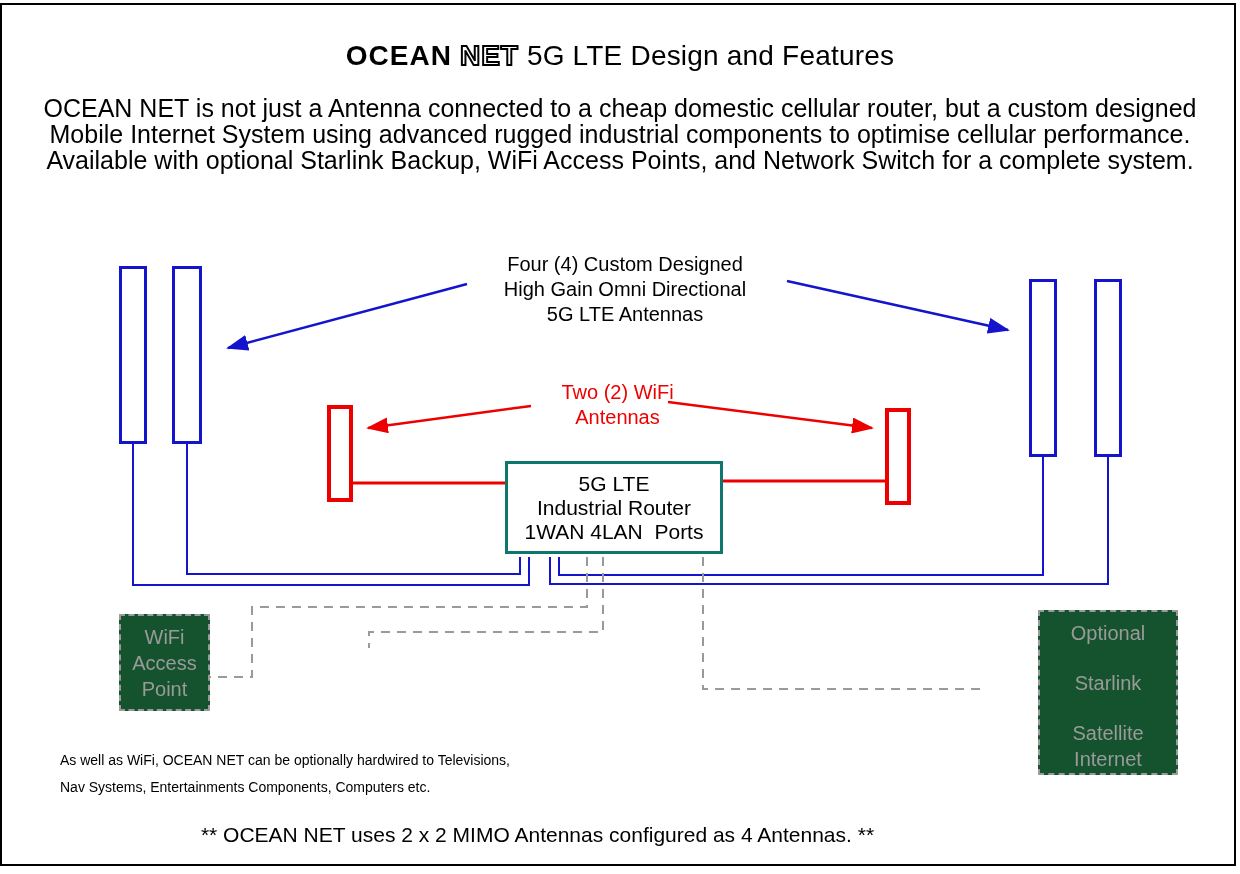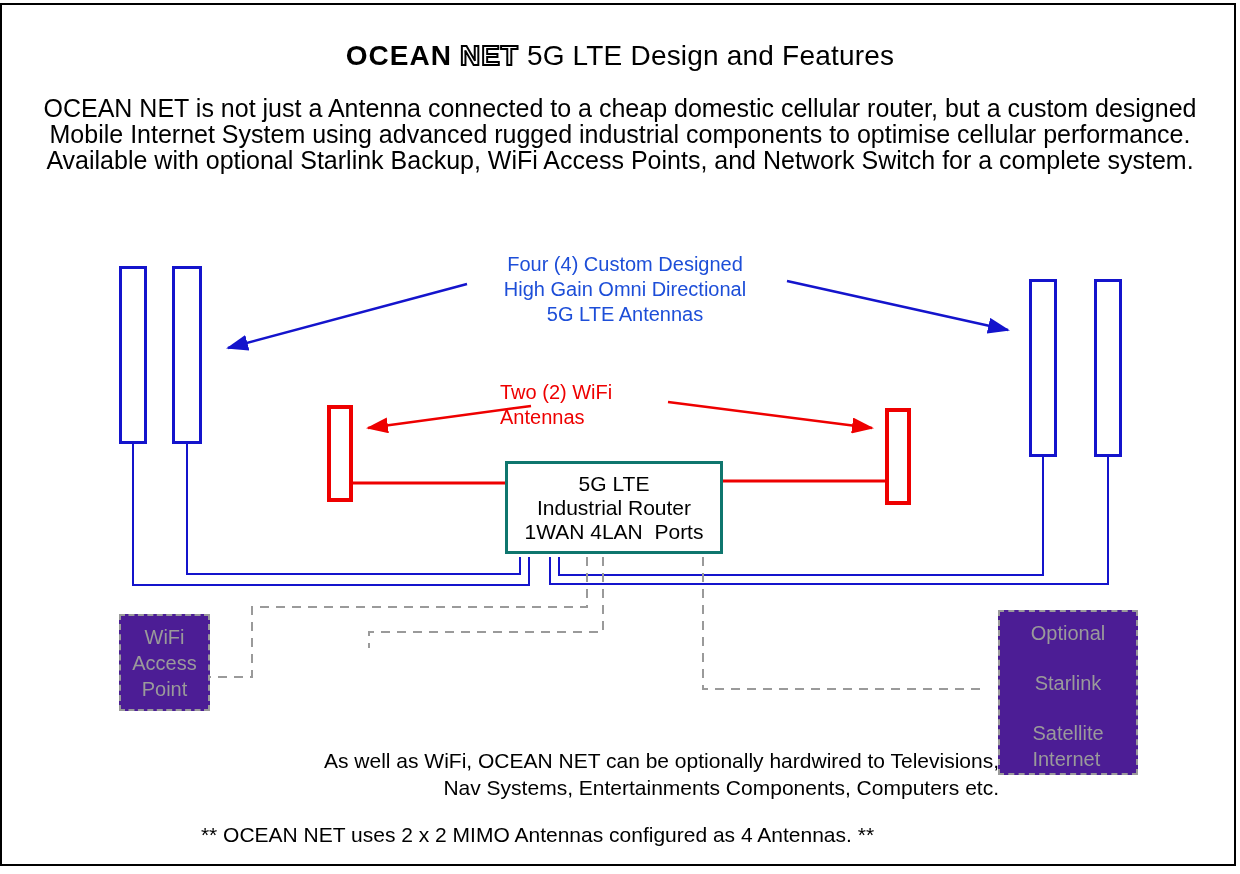--- a/index.html
+++ b/index.html
@@ -7,38 +7,38 @@
   #page{position:relative;width:1240px;height:874px;background:#fff;overflow:hidden;}
   #frame{position:absolute;left:0;top:3px;width:1236px;height:863px;border:2px solid #000;box-sizing:border-box;}
   .abs{position:absolute;box-sizing:border-box;}
   
   #title{left:0;top:40px;width:1240px;text-align:center;font-size:28px;letter-spacing:.2px;}
   .logo-ocean{font-weight:900;letter-spacing:1px;}
   .logo-net{font-weight:900;letter-spacing:1px;color:#fff;-webkit-text-stroke:2px #000;text-shadow:0 0 0 #000;}
   
   #intro{left:40px;top:95px;width:1160px;text-align:center;font-size:25px;line-height:26px;}
   
-  #lte-label{left:440px;top:252px;width:370px;text-align:center;color:#1d4ed8;font-size:20px;line-height:25px;}
-  #wifi-label{left:500px;top:380px;width:235px;text-align:left;color:#ee0000;font-size:20px;line-height:25px;}
+  #lte-label{left:440px;top:252px;width:370px;text-align:center;color:#000000;font-size:20px;line-height:25px;}
+  #wifi-label{left:500px;top:380px;width:235px;text-align:center;color:#ee0000;font-size:20px;line-height:25px;}
   
   .lte-antenna{border:3px solid #1414cc;background:#fff;}
   .wifi-antenna{border:4px solid #ee0000;background:#fff;}
   
   #router{left:505px;top:461px;width:218px;height:93px;border:3px solid #0f766e;background:#fff;
           display:flex;flex-direction:column;justify-content:center;align-items:center;
           font-size:21px;line-height:24px;text-align:center;}
   #router div{white-space:pre;}
   
-  .dashed-box{border:2px dashed #9a9a9a;color:#9a9a9a;background:#4c1d95;font-size:20px;line-height:26px;
-              display:flex;flex-direction:column;justify-content:center;align-items:center;}
+  .dashed-box{border:2px dashed #9a9a9a;color:#9a9a9a;background:#14532d;font-size:20px;line-height:26px;
+              display:flex;flex-direction:column;justify-content:center;align-items:center;text-align:center;}
   #wifi-ap-box{left:119px;top:614px;width:91px;height:97px;}
   #switch-box{left:295px;top:648px;width:178px;height:71px;}
-  #starlink-box{left:998px;top:610px;width:140px;height:165px;justify-content:space-between;padding:8px 0;gap:24px;}
+  #starlink-box{left:1038px;top:610px;width:140px;height:165px;justify-content:space-between;padding:8px 0;gap:24px;}
   
-  #note{left:44px;top:747px;width:955px;text-align:right;font-size:21px;line-height:27px;}
+  #note{left:60px;top:747px;width:955px;text-align:left;font-size:14px;line-height:27px;}
   #mimo{left:60px;top:823px;width:955px;text-align:center;font-size:21px;}
   svg{position:absolute;left:0;top:0;}
 </style>
 </head>
 <body>
 
 <div id="page">
   <div id="frame" class="abs"></div>
 
   <svg width="1240" height="874" viewBox="0 0 1240 874">

